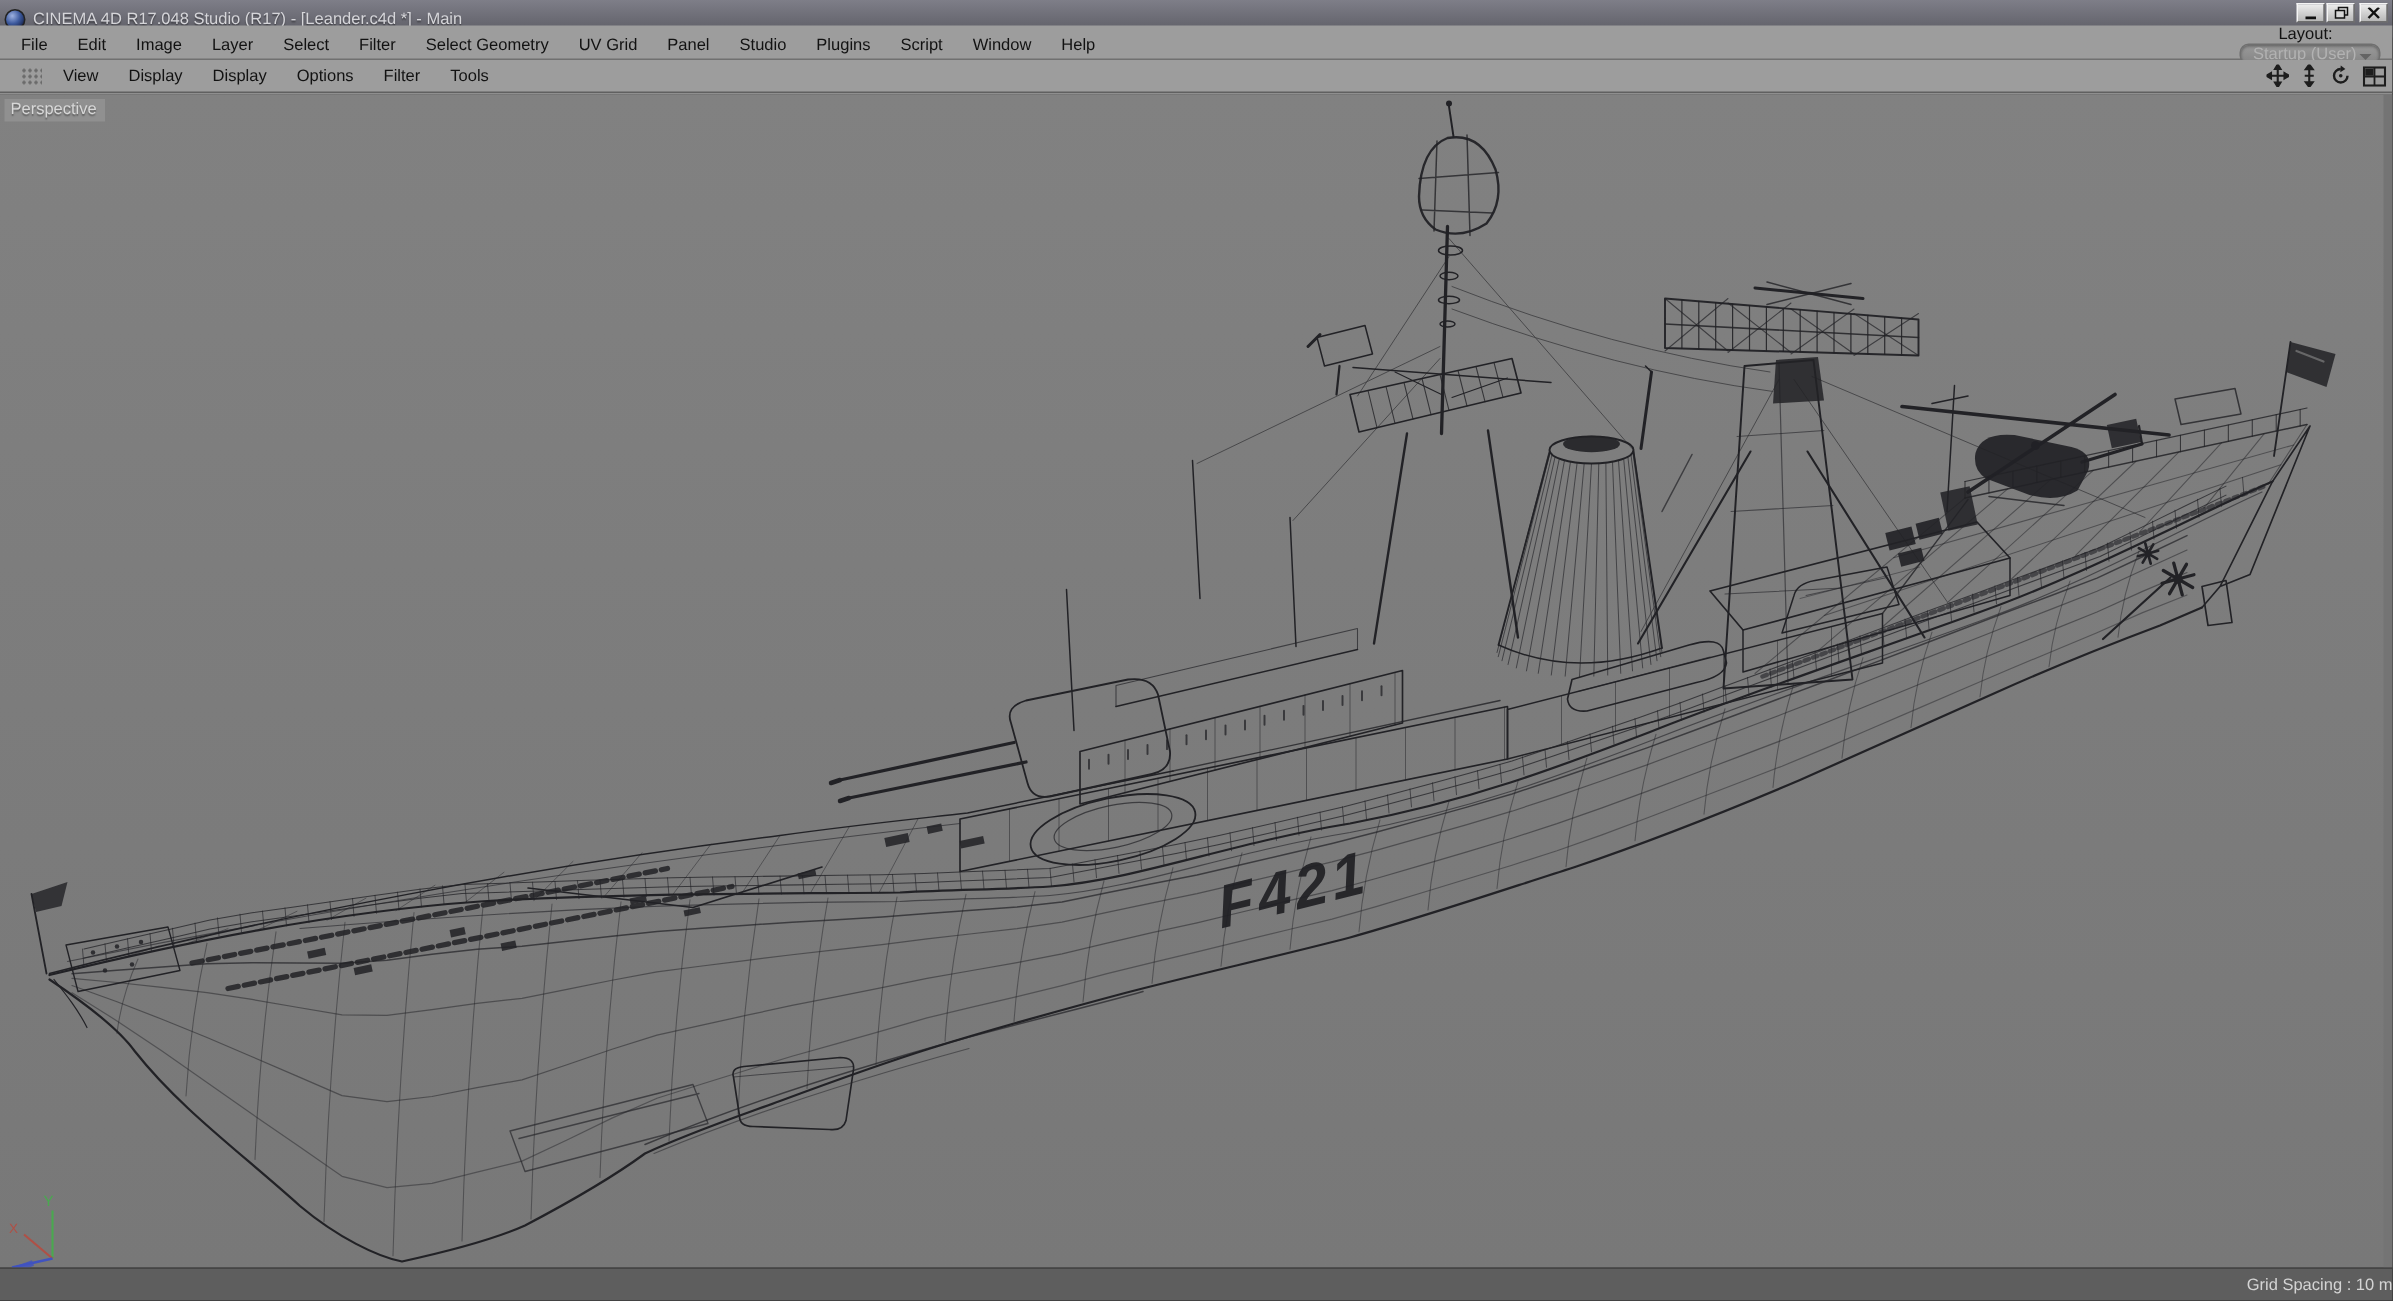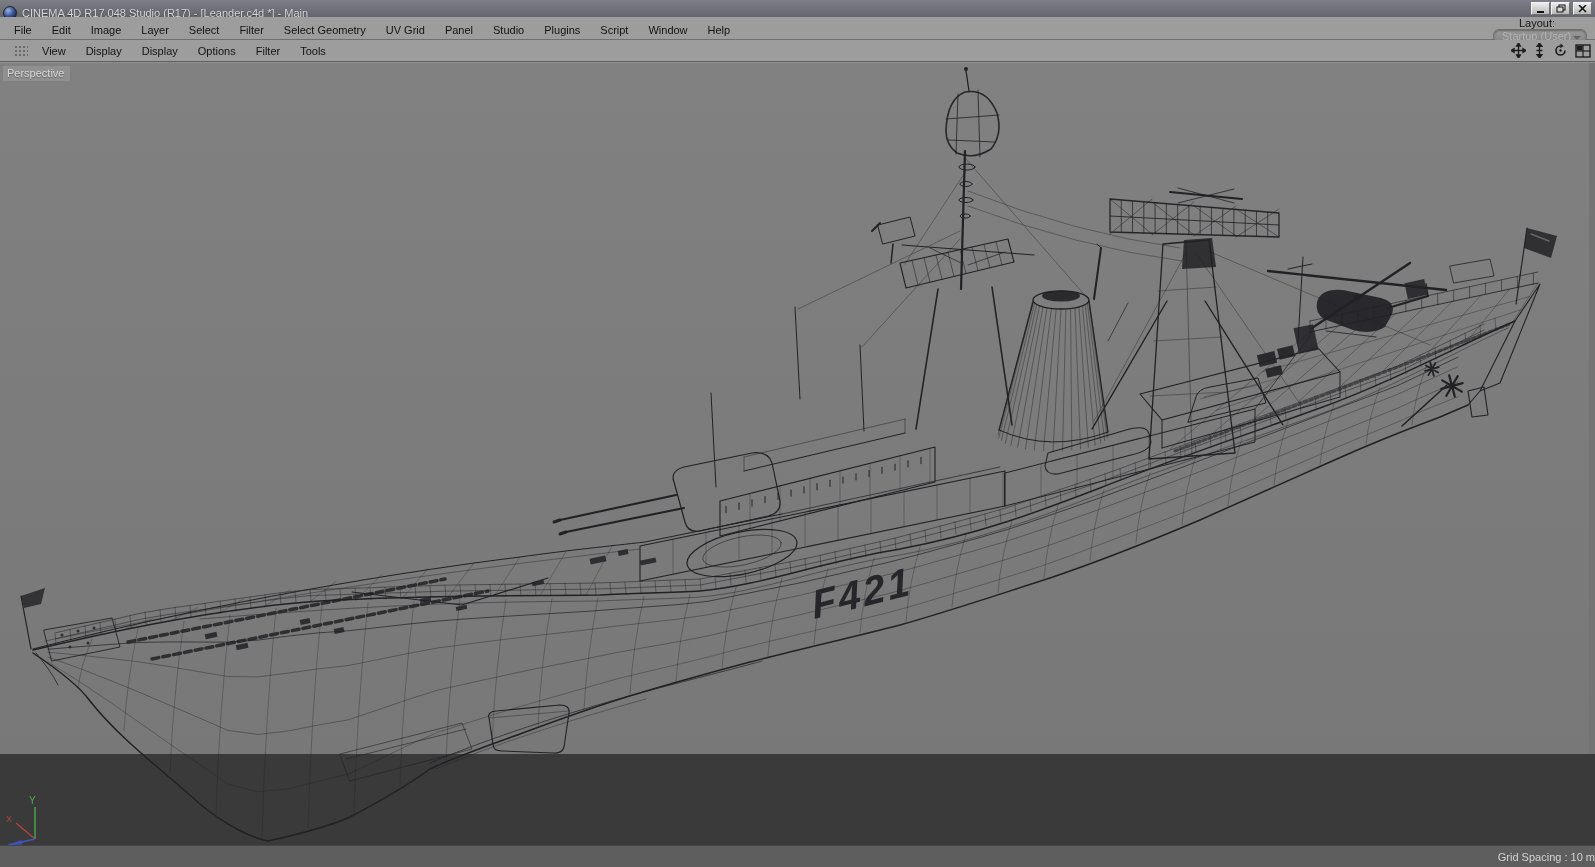--- a/index.html
+++ b/index.html
@@ -35,21 +35,21 @@
   #layout-select .arrow{position:absolute;right:5px;top:6px;width:0;height:0;
     border-left:4px solid transparent;border-right:4px solid transparent;border-top:4px solid #646464;}
   #search-icon{margin-left:7px;display:block;}
   .grip{width:14px;height:12px;margin:0 4px 0 2px;
     background-image:radial-gradient(circle, #6a6a6a 1px, transparent 1.2px);
     background-size:4px 4px;}
   #view-icons{position:absolute;right:4px;top:3px;display:flex;align-items:center;}
   #view-icons .vicon{margin-left:7px;display:block;}
 
   
-  #viewport{top:62px;height:692px;background:linear-gradient(#818181,var(--vp-bg,#7d7d7d) 40%,#787878);
+  #viewport{top:62px;height:783px;background:linear-gradient(#818181,var(--vp-bg,#7d7d7d) 40%,#787878);
     border-top:1px solid #8f8f8f;}
   #viewport .right-edge{position:absolute;right:0;top:0;width:6px;height:100%;background:#747474;}
   #persp-label{position:absolute;left:3px;top:3px;font-size:11px;color:#d8d8d8;
     background:rgba(200,200,200,.22);padding:1px 6px 2px 4px;text-shadow:0 1px 1px rgba(0,0,0,.35);}
   #ship-svg{position:absolute;left:0;top:0;}
 
   .w{stroke:var(--wire,#222226);fill:none;stroke-linecap:round;stroke-linejoin:round;}
   .df{fill:var(--wire,#222226);stroke:none;}
 
   

